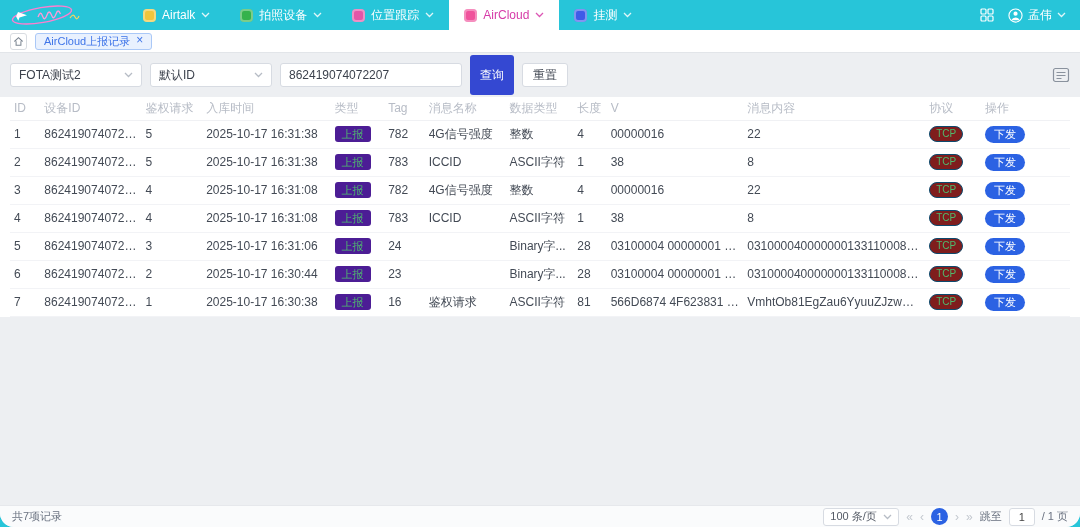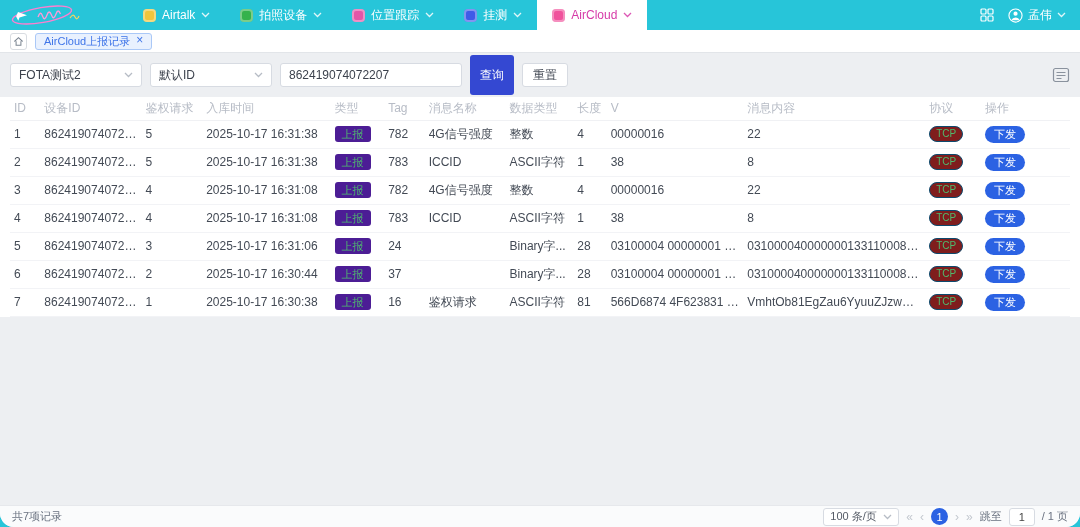--- a/index.html
+++ b/index.html
@@ -87,30 +87,30 @@
             <path d="M1 1l3.5 3.5L8 1" fill="none" stroke="currentColor" stroke-width="1.3"></path>
           </svg>
         </div>
         <div class="nav-item">
           <span class="nav-dot" style="background:#e256a8"></span>
           <span>位置跟踪</span>
           <svg class="chev" width="9" height="6" viewBox="0 0 9 6">
             <path d="M1 1l3.5 3.5L8 1" fill="none" stroke="currentColor" stroke-width="1.3"></path>
           </svg>
         </div>
+        <div class="nav-item active">
+          <span class="nav-dot" style="background:#f0529c"></span>
+          <span>AirCloud</span>
+          <svg class="chev" width="9" height="6" viewBox="0 0 9 6">
+            <path d="M1 1l3.5 3.5L8 1" fill="none" stroke="currentColor" stroke-width="1.3"></path>
+          </svg>
+        </div>
         <div class="nav-item">
           <span class="nav-dot" style="background:#3f5be8"></span>
           <span>挂测</span>
-          <svg class="chev" width="9" height="6" viewBox="0 0 9 6">
-            <path d="M1 1l3.5 3.5L8 1" fill="none" stroke="currentColor" stroke-width="1.3"></path>
-          </svg>
-        </div>
-        <div class="nav-item active">
-          <span class="nav-dot" style="background:#f0529c"></span>
-          <span>AirCloud</span>
           <svg class="chev" width="9" height="6" viewBox="0 0 9 6">
             <path d="M1 1l3.5 3.5L8 1" fill="none" stroke="currentColor" stroke-width="1.3"></path>
           </svg>
         </div>
       </nav>
 
     <div class="topbar-right">
       <span class="tb-icon" style="display:flex;">
         <svg width="14" height="14" viewBox="0 0 14 14">
             <g fill="none" stroke="#ffffff" stroke-width="1.2">
@@ -284,21 +284,21 @@
               <td>0310000400000001331100087 46...</td>
               <td><span class="badge-tcp">TCP</span></td>
               <td><button class="btn-send">下发</button></td>
             </tr>
             <tr>
               <td>6</td>
               <td>862419074072207</td>
               <td>2</td>
               <td>2025-10-17 16:30:44</td>
               <td><span class="badge-up">上报</span></td>
-              <td>37</td>
+              <td>23</td>
               <td></td>
               <td>Binary字...</td>
               <td>28</td>
               <td>03100004 00000001 33110008 7...</td>
               <td>0310000400000001331100087 46...</td>
               <td><span class="badge-tcp">TCP</span></td>
               <td><button class="btn-send">下发</button></td>
             </tr>
             <tr>
               <td>7</td>

